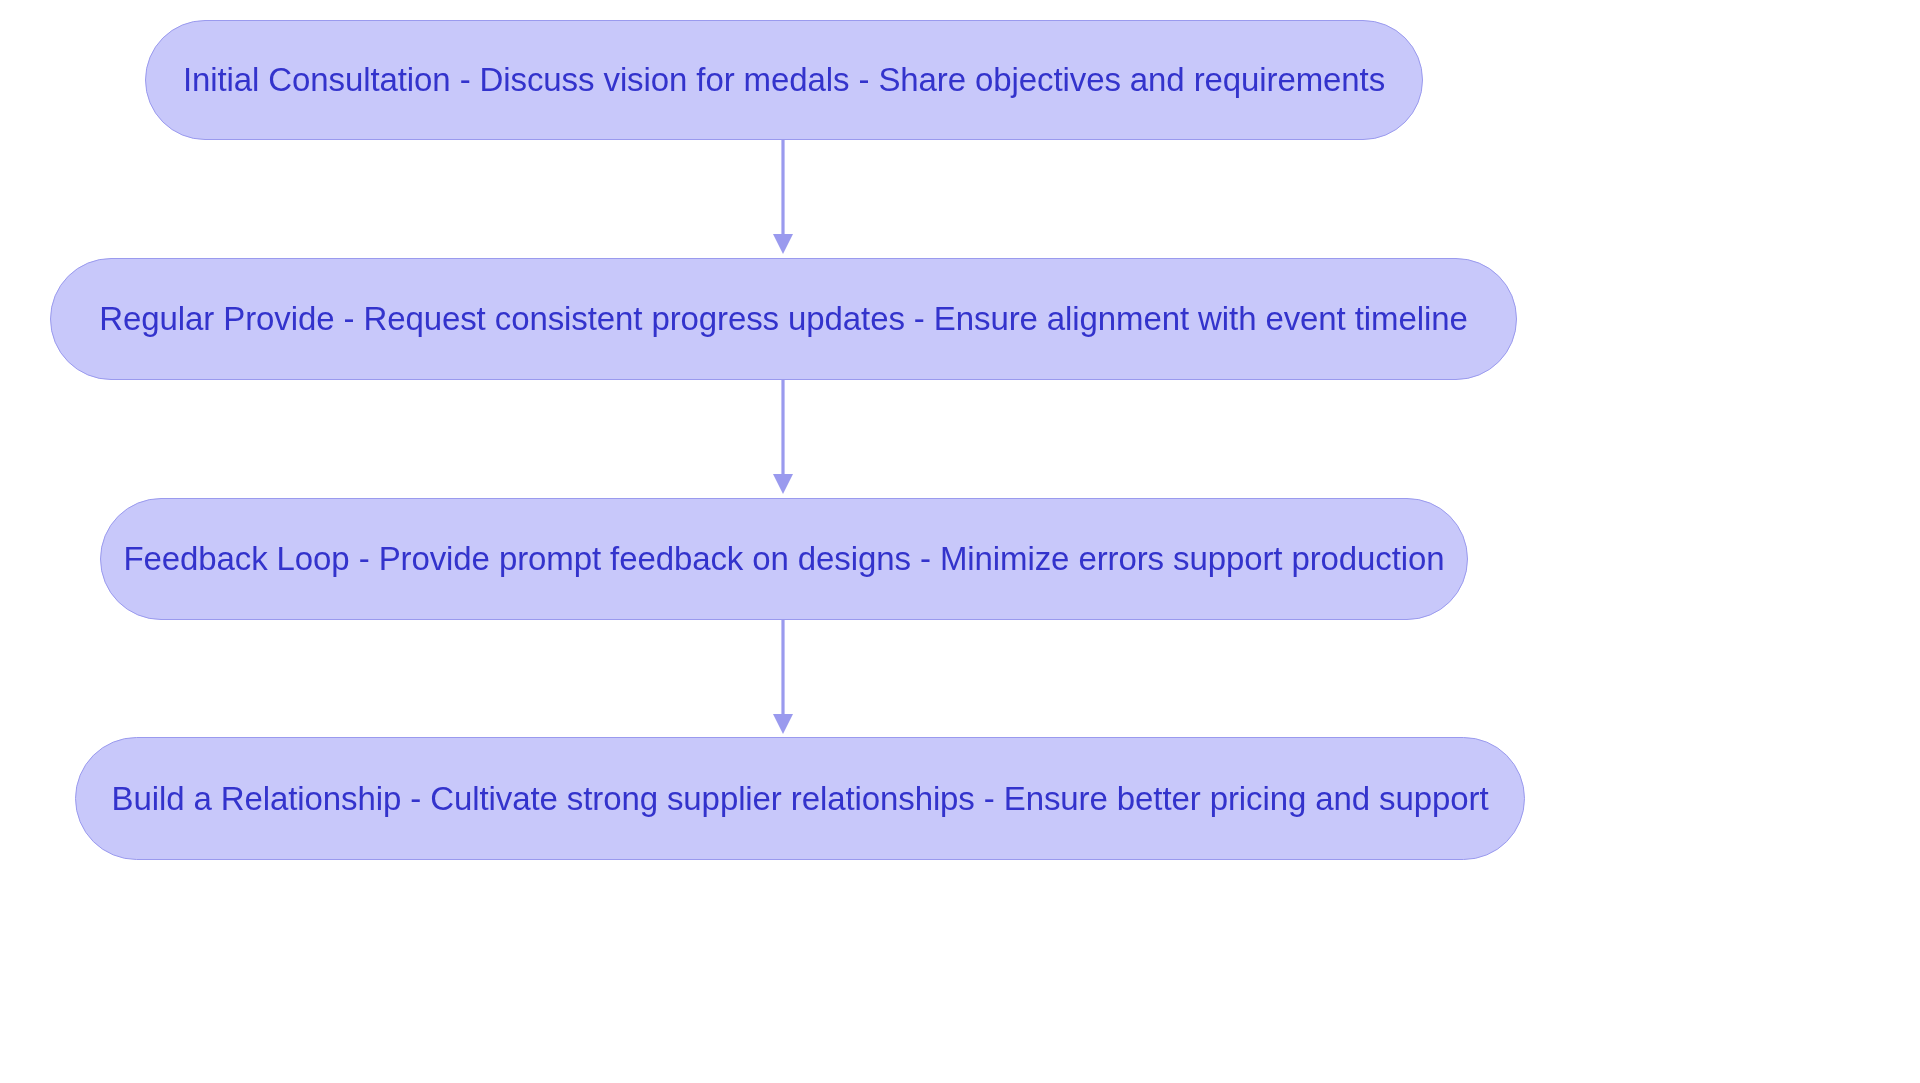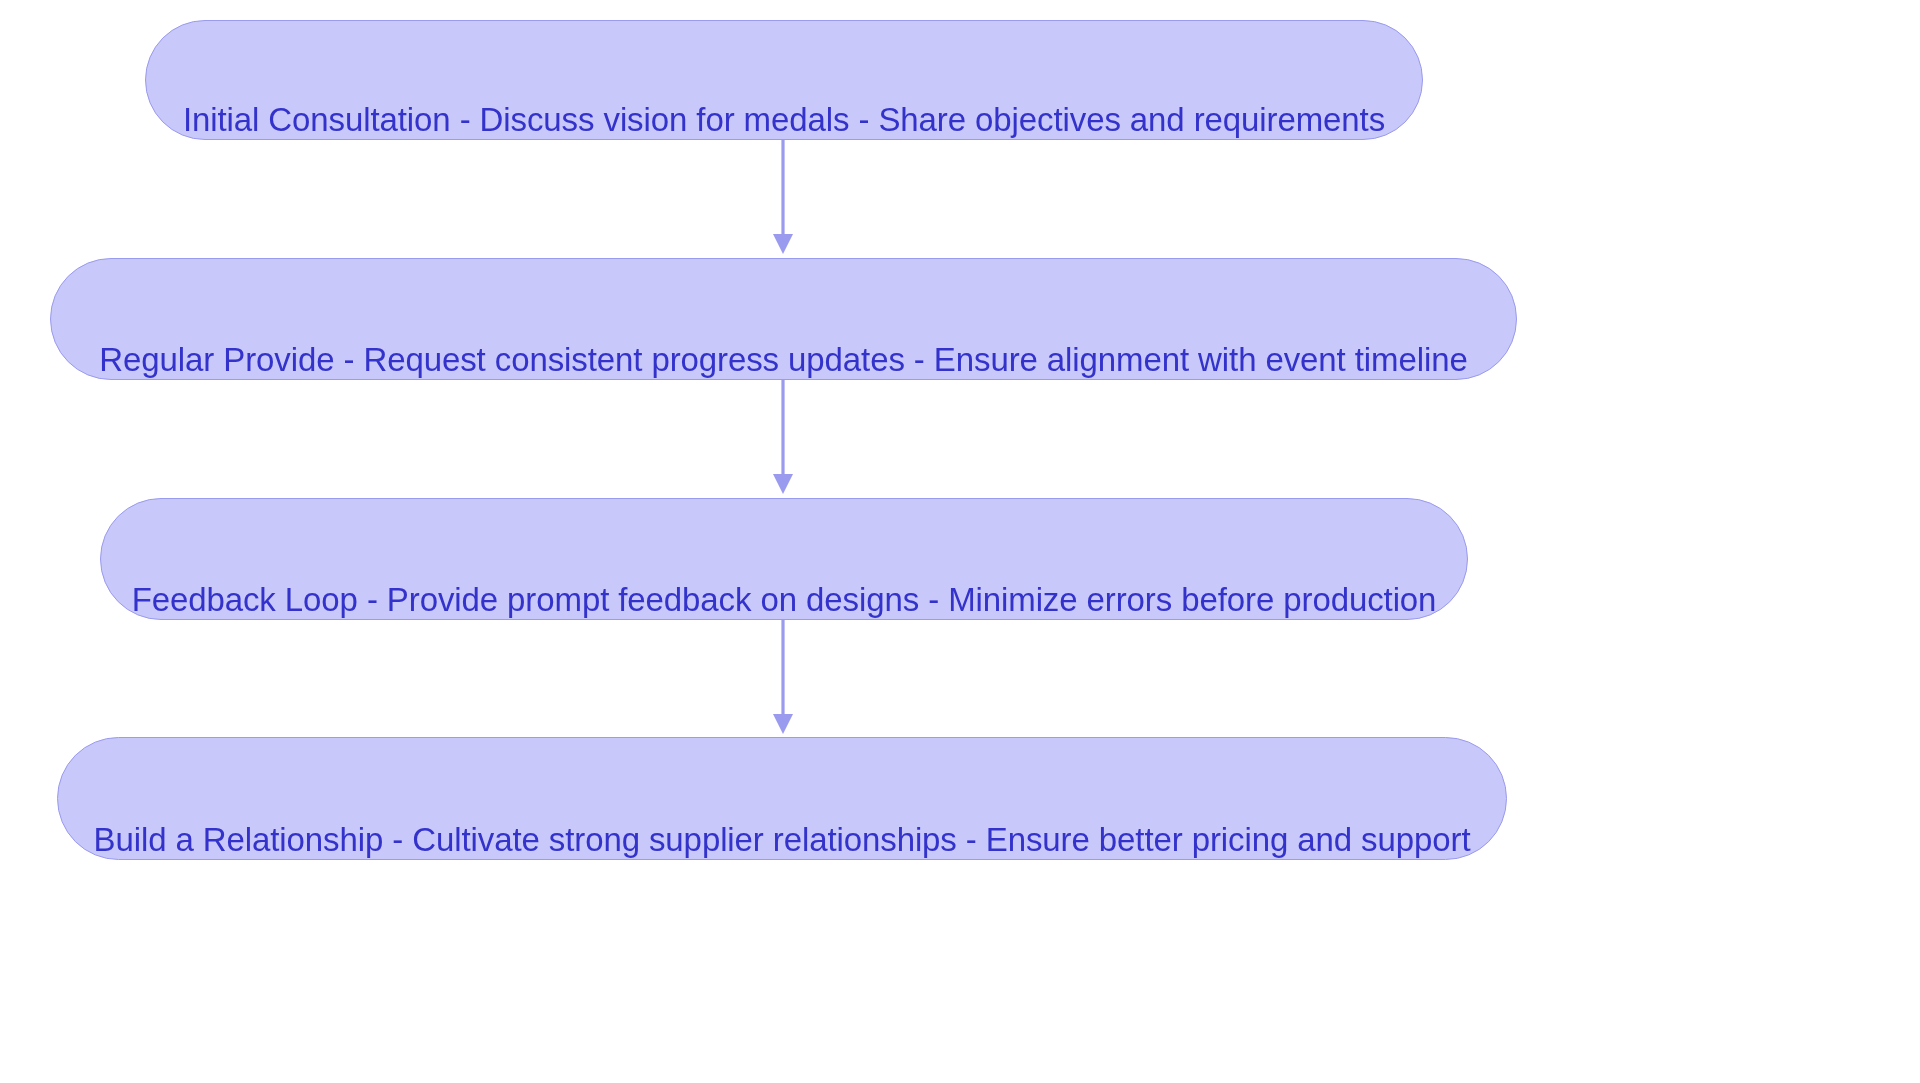--- a/index.html
+++ b/index.html
@@ -19,21 +19,21 @@
     position: relative;
     width: 1920px;
     height: 1083px;
     background: #ffffff;
   }
 
   .node {
     position: absolute;
     box-sizing: border-box;
     display: flex;
-    align-items: flex-end;
+    align-items: center;
     justify-content: center;
     background: #c8c8fa;
     border: 1.6px solid #9a9aee;
     border-radius: 62px;
     padding: 0 26px;
   }
 
   .node-label {
     color: #3333cc;
     font-size: 33px;
@@ -85,27 +85,27 @@
   </div>
 
   <div class="edge" style="left:765px; top:380px; width:36px; height:118px;">
     <svg width="36" height="118" viewBox="0 0 36 118" aria-hidden="true">
       <path class="edge-line" d="M18 0 L18 98"></path>
       <polygon class="edge-head" points="18,114 8,94 28,94"></polygon>
     </svg>
   </div>
 
   <div class="node" style="left:100px; top:498px; width:1368px; height:122px;">
-    <span class="node-label">Feedback Loop - Provide prompt feedback on designs - Minimize errors before production</span>
+    <span class="node-label">Feedback Loop - Provide prompt feedback on designs - Minimize errors support production</span>
   </div>
 
   <div class="edge" style="left:765px; top:620px; width:36px; height:118px;">
     <svg width="36" height="118" viewBox="0 0 36 118" aria-hidden="true">
       <path class="edge-line" d="M18 0 L18 98"></path>
       <polygon class="edge-head" points="18,114 8,94 28,94"></polygon>
     </svg>
   </div>
 
-  <div class="node" style="left:57px; top:737px; width:1450px; height:123px;">
+  <div class="node" style="left:75px; top:737px; width:1450px; height:123px;">
     <span class="node-label">Build a Relationship - Cultivate strong supplier relationships - Ensure better pricing and support</span>
   </div>
 
 </div>
 
 </body></html>

